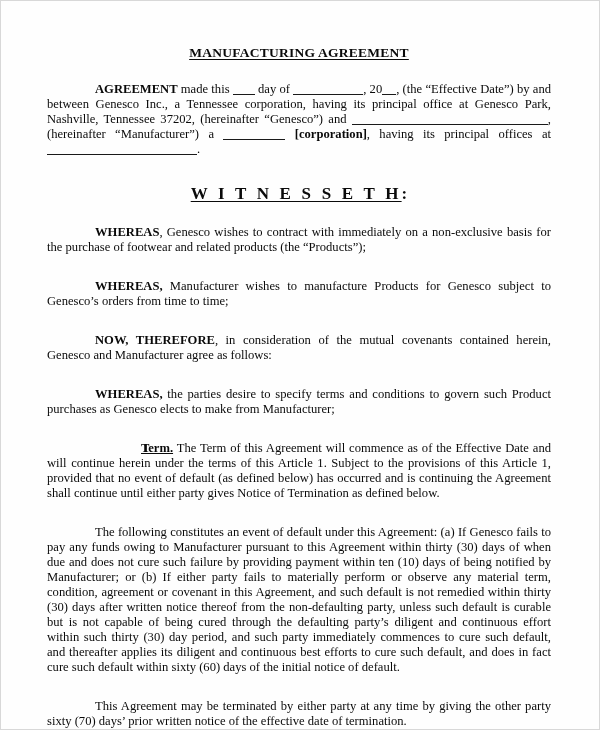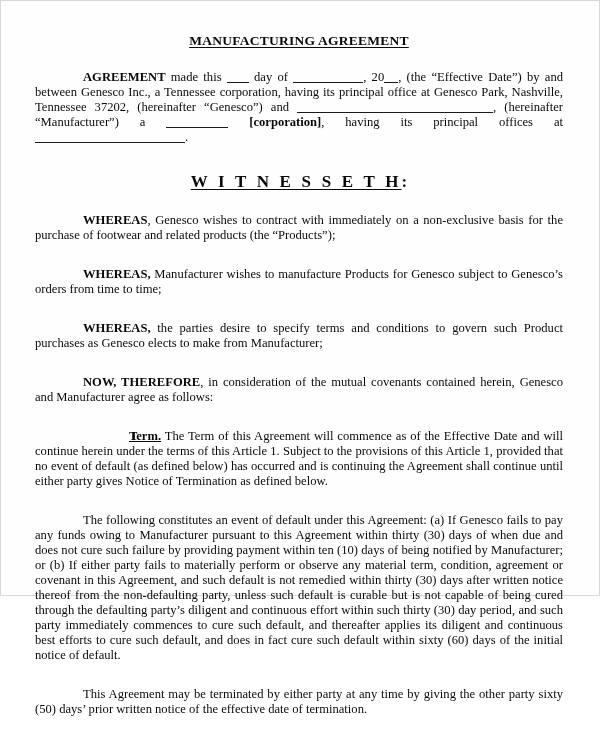--- a/index.html
+++ b/index.html
@@ -13,24 +13,24 @@
     height: 730px;
     overflow: hidden;
     font-family: "Liberation Serif", "DejaVu Serif", serif;
     color: #0a0a0a;
   }
 
   .page {
     position: relative;
     box-sizing: border-box;
     width: 600px;
-    height: 596px;
+    height: 730px;
     background: #fefefe;
     border: 1px solid #d8d8d8;
-    padding: 0;
+    padding: 12px;
   }
 
   .sheet {
     box-sizing: border-box;
     width: 100%;
     height: 100%;
     padding: 26px 36px 10px 34px;
   }
 
   .doc-title {
@@ -101,26 +101,26 @@
     <h1 class="doc-title"><span class="u">MANUFACTURING AGREEMENT</span></h1>
 
     <p class="para gap-lg"><b>AGREEMENT</b><span> made this </span><span class="blank w-xs"></span><span> day of </span><span class="blank w-lg"></span><span>, 20</span><span class="blank w-sm"></span><span>, (the “Effective Date”) by and between Genesco Inc., a Tennessee corporation, having its principal office at Genesco Park, Nashville, Tennessee    37202, (hereinafter “Genesco”) and </span><span class="blank w-xxl"></span><span>, (hereinafter “Manufacturer”) a </span><span class="blank w-md"></span> <b>[corporation]</b><span>, having its principal offices at </span><span class="blank w-xl"></span><span>.</span></p>
 
     <div class="witnesseth"><span class="u">W I T N E S S E T H</span><span>:</span></div>
 
     <p class="para gap-lg"><b>WHEREAS</b><span>, Genesco wishes to contract with immediately on a non-exclusive basis for the purchase of footwear and related products (the “Products”);</span></p>
 
     <p class="para gap-md"><b>WHEREAS,</b><span> Manufacturer wishes to manufacture Products for Genesco subject to Genesco’s orders from time to time;</span></p>
 
+    <p class="para gap-md"><b>NOW,  THEREFORE</b><span>, in consideration of the mutual covenants contained herein, Genesco and Manufacturer agree as follows:</span></p>
+
     <p class="para gap-md"><b>WHEREAS,</b><span> the parties desire to specify terms and conditions to govern such Product purchases as Genesco elects to make from Manufacturer;</span></p>
-
-    <p class="para gap-md"><b>NOW,  THEREFORE</b><span>, in consideration of the mutual covenants contained herein, Genesco and Manufacturer agree as follows:</span></p>
 
     <p class="para gap-md"><span class="num-label">1.</span><b class="u">Term.</b><span>  The Term of this Agreement will commence as of the Effective Date and will continue herein under the terms of this Article 1.  Subject to the provisions of this Article 1, provided that no event of default (as defined below) has occurred and is continuing the Agreement shall continue until either party gives Notice of Termination as defined below.</span></p>
 
     <p class="para gap-md">The following constitutes an event of default under this Agreement:   (a)   If Genesco fails to pay any funds owing to Manufacturer pursuant to this Agreement within thirty (30) days of when due and does not cure such failure by providing payment within ten (10) days of being notified by Manufacturer; or (b)  If either party fails to materially perform or observe any material term, condition, agreement or covenant in this Agreement, and such default is not remedied within thirty (30) days after written notice thereof from the non-defaulting party, unless such default is curable but is not capable of being cured through the defaulting party’s diligent and continuous effort within such thirty (30) day period, and such party immediately commences to cure such default, and thereafter applies its diligent and continuous best efforts to cure such default, and does in fact cure such default within sixty (60) days of the initial notice of default.</p>
 
-    <p class="para gap-md">This Agreement may be terminated by either party at any time by giving the other party sixty (50) days’ prior written notice of the effective date of termination.</p>
+    <p class="para gap-md">This Agreement may be terminated by either party at any time by giving the other party sixty (70) days’ prior written notice of the effective date of termination.</p>
 
     <p class="para gap-md">Upon termination of this Agreement all rights and obligations of the parties hereto shall cease and terminate except as to rights and obligations accrued prior to the date of</p>
 
   </div>
 </div>
 
 </body></html>

